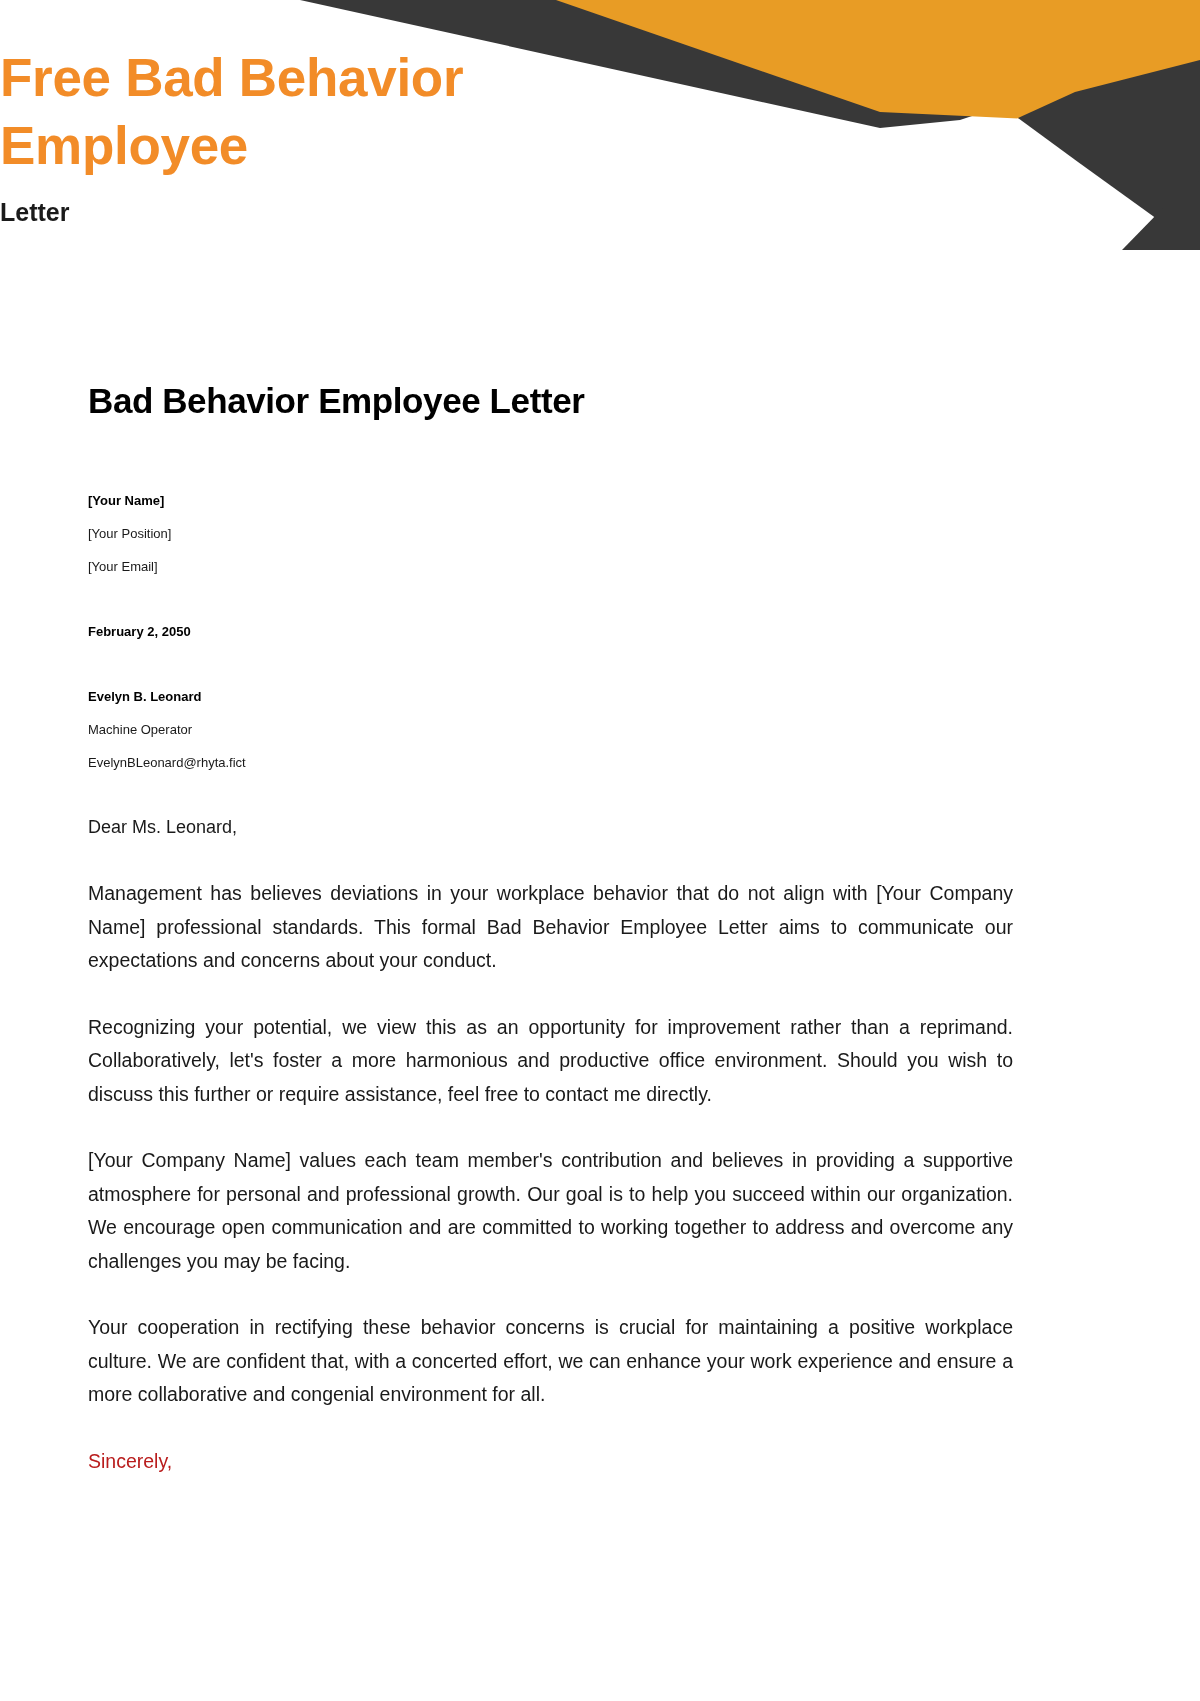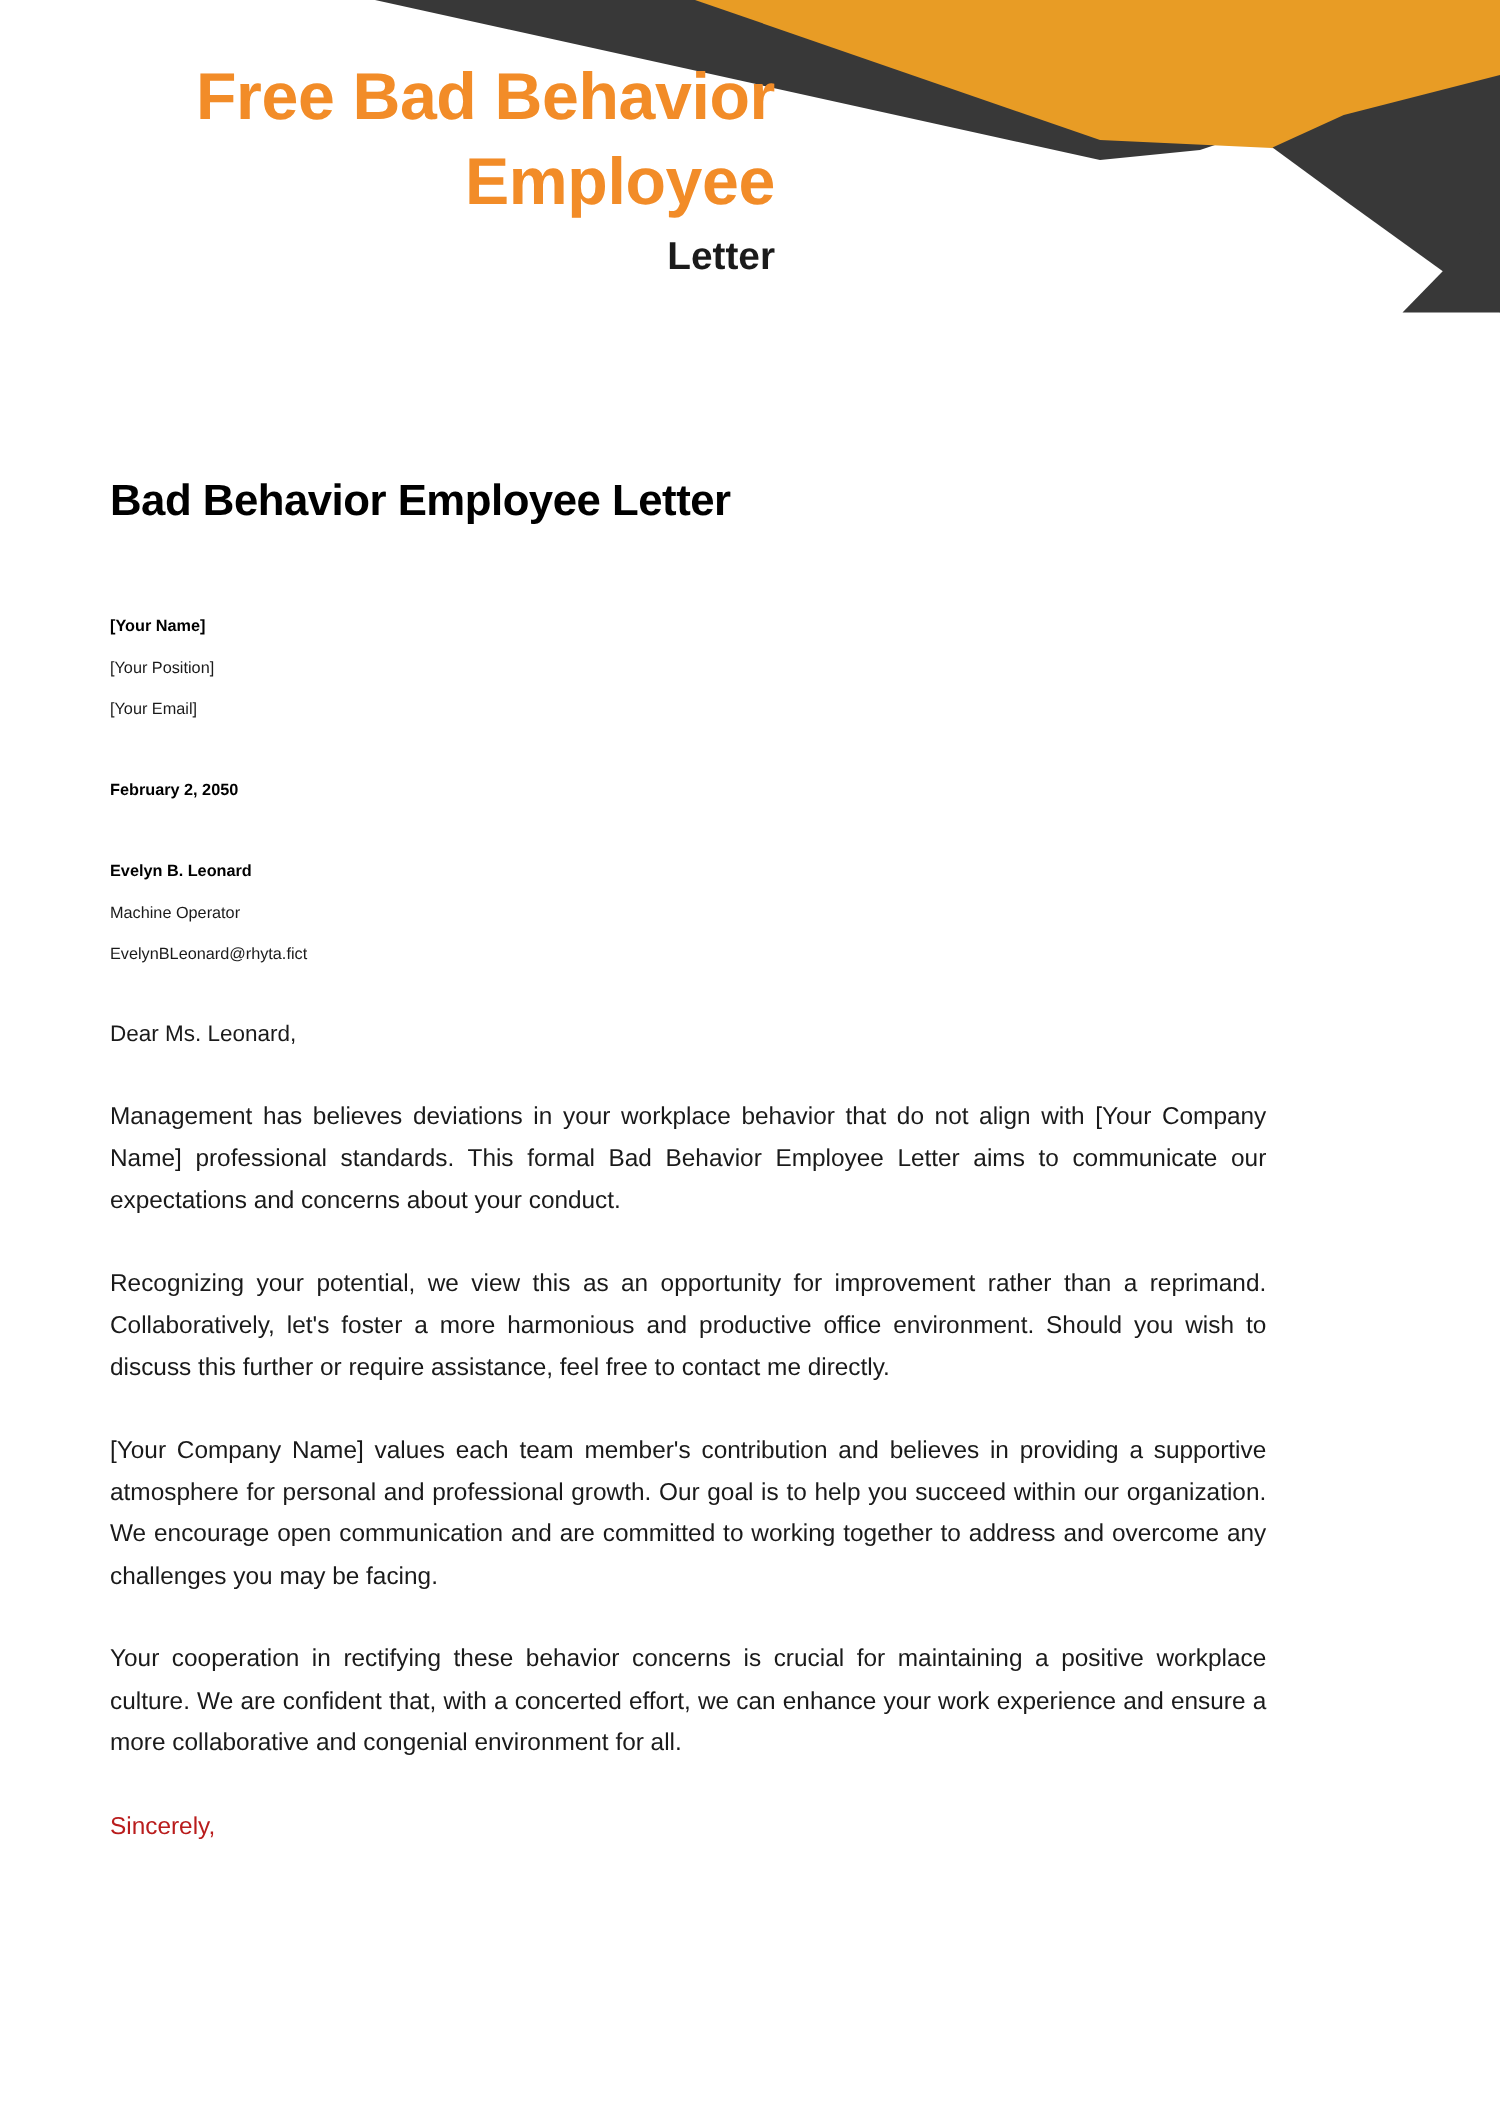--- a/index.html
+++ b/index.html
@@ -30,36 +30,36 @@
     pointer-events: none;
   }
   #banner svg { display: block; }
 
   
   #promo {
     position: absolute;
     left: 0;
     top: 44px;
     width: 620px;
-    text-align: right;
+    text-align: left;
   }
   .promo-line {
     font-size: 53px;
     font-weight: 700;
     line-height: 1.28;
     color: #F28C28;
     letter-spacing: -0.3px;
     white-space: nowrap;
   }
   .promo-sub {
-    font-size: 31px;
+    font-size: 25px;
     font-weight: 700;
     color: #1b1b1b;
     line-height: 1.35;
-    margin-top: 4px;
+    margin-top: 16px;
   }
 
   
   #letter {
     position: absolute;
     left: 88px;
     top: 380px;
     width: 925px;
   }
   #doc-title {

